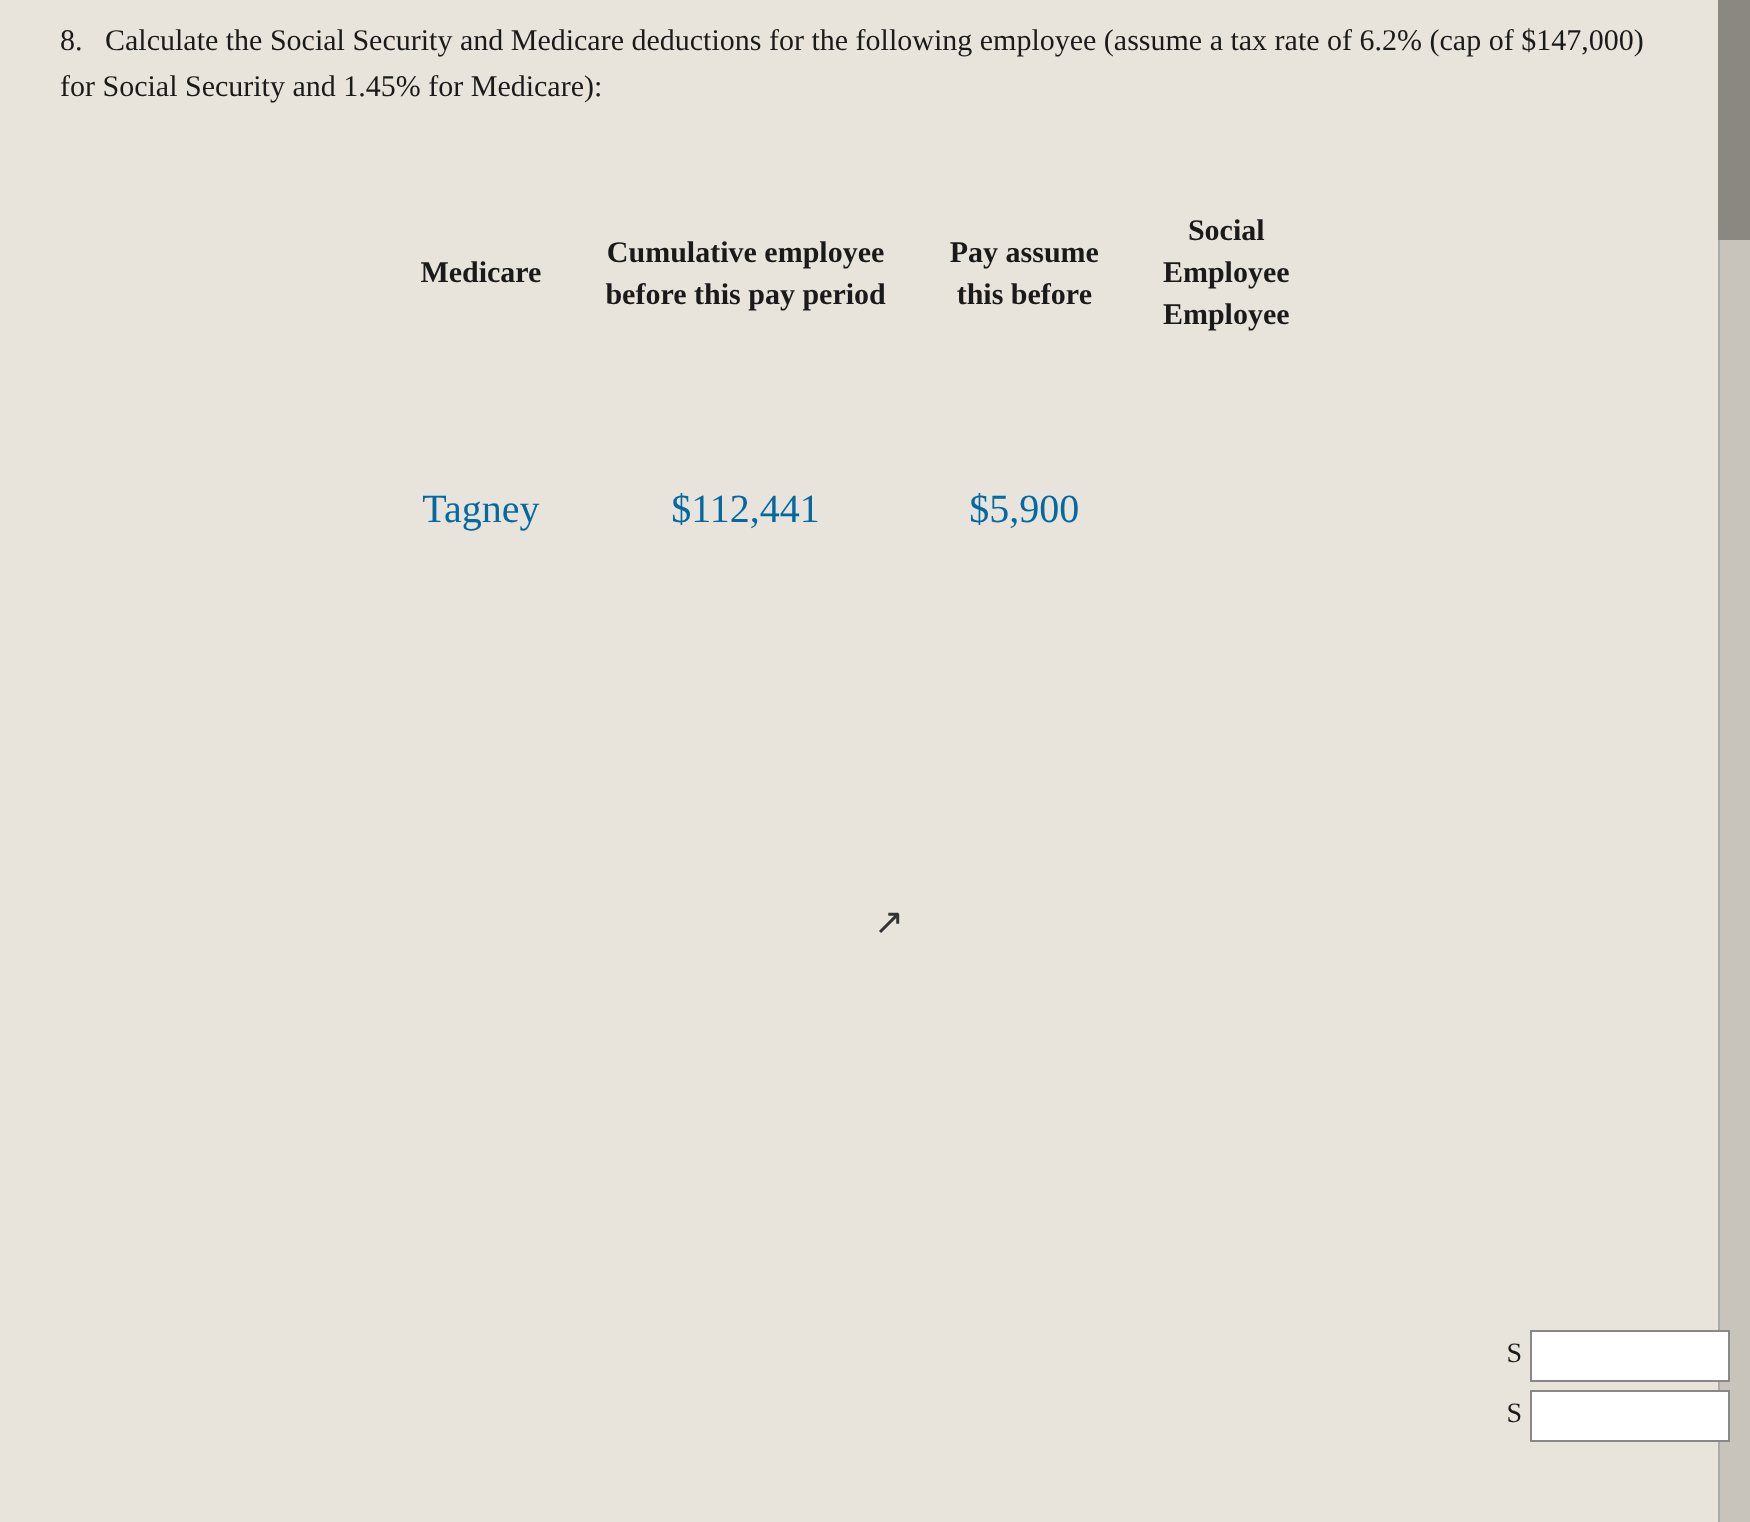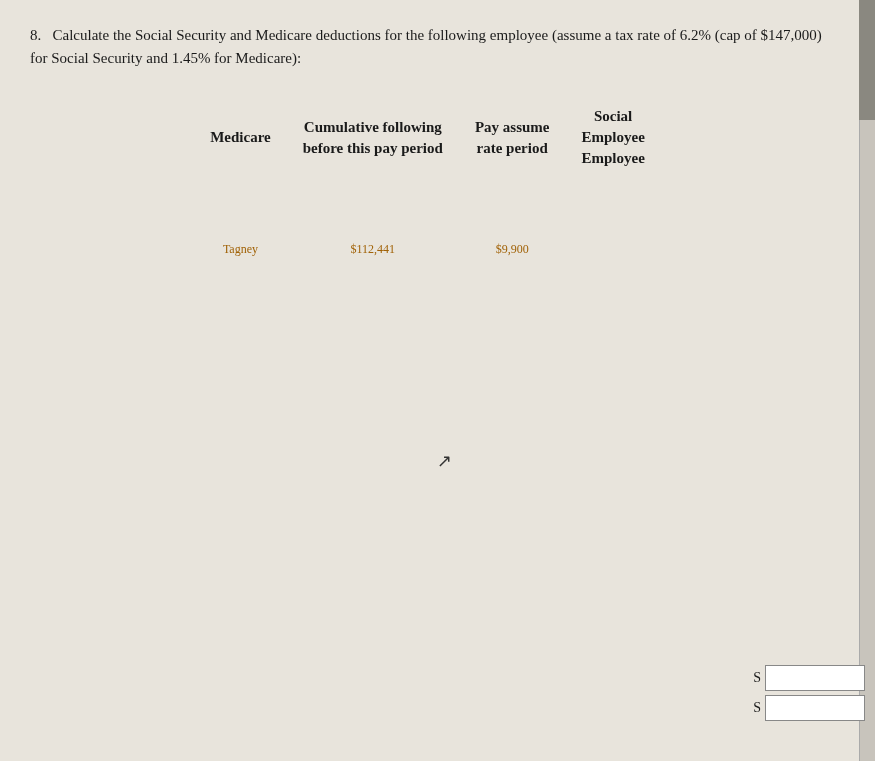--- a/index.html
+++ b/index.html
@@ -24,21 +24,21 @@
       height: 761px;
       background-color: #e8e4dc;
       position: relative;
     }
 
     .question-section {
       position: absolute;
       top: 0;
       left: 0;
       right: 20px;
-      padding: 24px 20px 18px 30px;
+      padding: 10px 20px 18px 30px;
       background-color: #e8e4dc;
     }
 
     .question-text {
       line-height: 1.5;
       font-size: 15px;
     }
 
     .table-section {
       position: absolute;
@@ -69,22 +69,22 @@
       line-height: 1.4;
     }
 
     .data-table .header-row th {
       font-weight: bold;
       font-size: 15px;
       padding-bottom: 8px;
     }
 
     .data-table td {
-      font-size: 12px;
-      color: #a16207;
+      font-size: 20px;
+      color: #0369a1;
       padding: 4px 12px;
       line-height: 1.4;
     }
 
     .cursor-indicator {
       position: absolute;
       top: 450px;
       left: 437px;
       font-size: 18px;
       color: #333;
@@ -154,47 +154,47 @@
     </p>
   </div>
 
   <div class="table-section">
     <table class="data-table">
       <thead>
 
         <tr class="header-row">
           <th>Medicare</th>
           <th>
-            <span>Cumulative following</span><br>
+            <span>Cumulative employee</span><br>
             <span>before this pay period</span>
           </th>
           <th>
             <span>Pay assume</span><br>
-            <span>rate period</span>
+            <span>this before</span>
           </th>
           <th>
             <span>Social</span><br>
             <span>Employee</span><br>
             <span>Employee</span>
           </th>
         </tr>
       </thead>
       <tbody>
 
         <tr>
           <td style="height: 60px;"></td>
           <td></td>
           <td></td>
           <td></td>
         </tr>
 
         <tr>
           <td>Tagney</td>
           <td>$112,441</td>
-          <td>$9,900</td>
+          <td>$5,900</td>
           <td></td>
         </tr>
       </tbody>
     </table>
   </div>
 
   <div class="cursor-indicator">↖</div>
 
   <div class="answer-section">
     <div class="answer-row">

